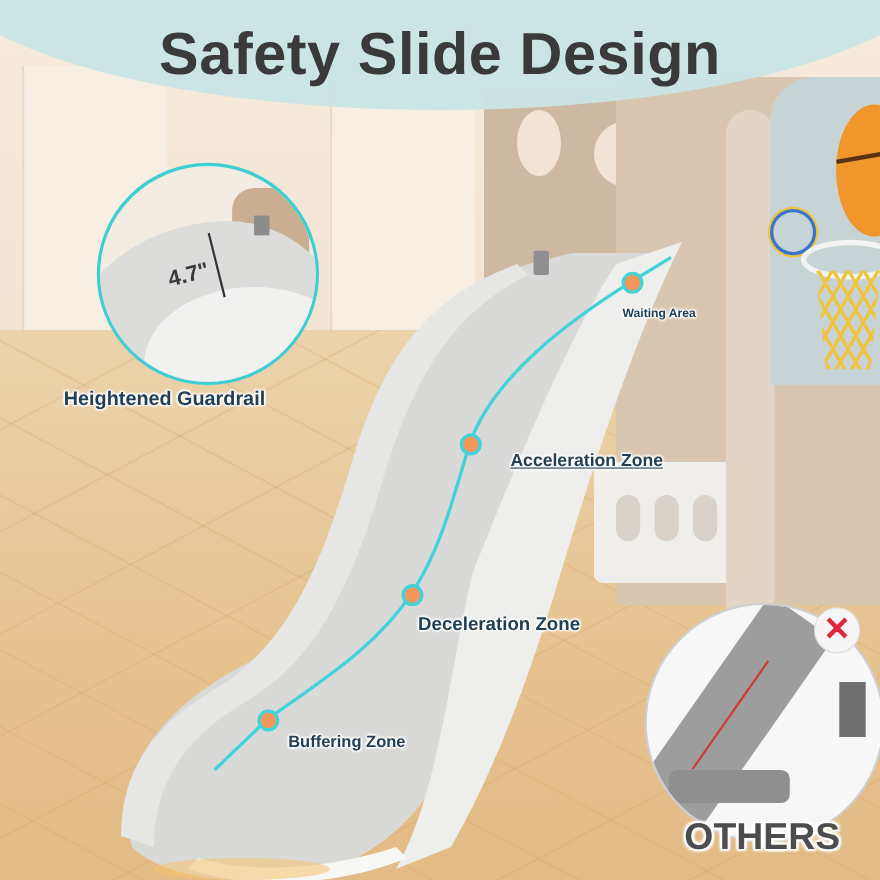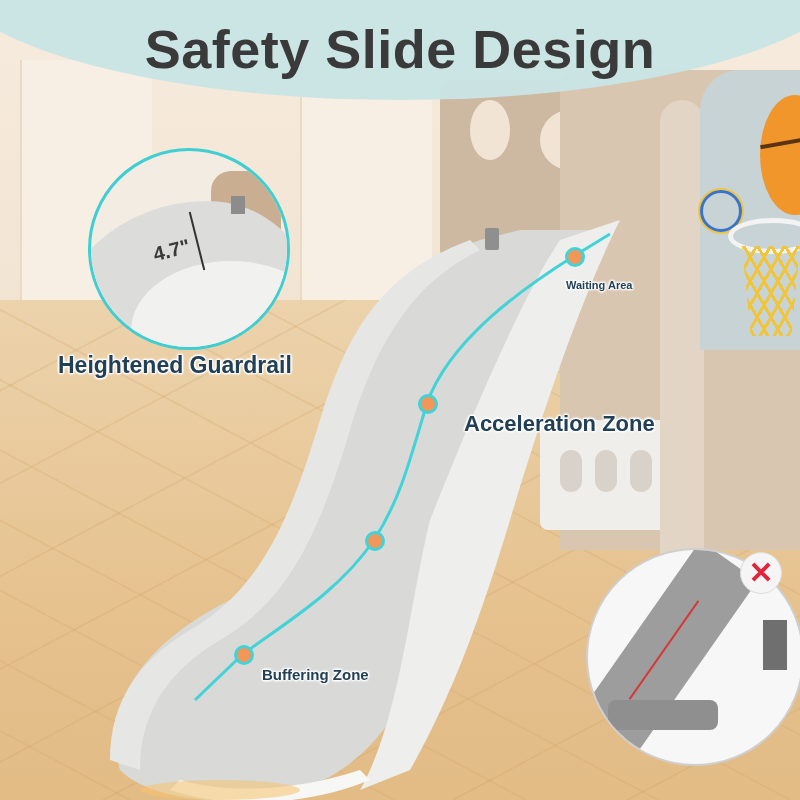--- a/index.html
+++ b/index.html
@@ -92,35 +92,37 @@
   <div class="title">Safety Slide Design</div>
 
   <div class="zoom-circle">
     <div class="zc-post"></div>
     <div class="zc-inner-slide"></div>
     <div class="zc-inner-floor"></div>
     <div class="zc-tab"></div>
     <div class="zc-arrow"></div>
     <div class="zc-label">4.7"</div>
   </div>
-  <div class="label" style="left:58px;top:352px;font-size:23px;">Heightened Guardrail</div>
+  <div class="label" style="left:58px;top:352px;font-size:18px;">Heightened Guardrail</div>
 
   <div class="dot" style="left:565px;top:247px;"></div>
   <div class="label" style="left:566px;top:279px;font-size:11px;">Waiting Area</div>
 
   <div class="dot" style="left:418px;top:394px;"></div>
-  <div class="label" style="left:464px;top:411px;font-size:22px;">Acceleration Zone</div>
+  <div class="label" style="left:464px;top:411px;font-size:16px;text-decoration:underline;">Acceleration Zone</div>
 
   <div class="dot" style="left:365px;top:531px;"></div>
+  <div class="label" style="left:380px;top:558px;font-size:17px;">Deceleration Zone</div>
 
   <div class="dot" style="left:234px;top:645px;"></div>
   <div class="label" style="left:262px;top:666px;font-size:15px;">Buffering Zone</div>
 
   <div class="others-circle">
     <div class="oc-slide"></div>
     <div class="oc-foot"></div>
     <div class="oc-redline"></div>
     <div class="oc-leg"></div>
   </div>
   <div class="x-badge">
     <div class="x-icon">✕</div>
   </div>
+  <div class="others-label">OTHERS</div>
 </div>
 
 </body></html>

